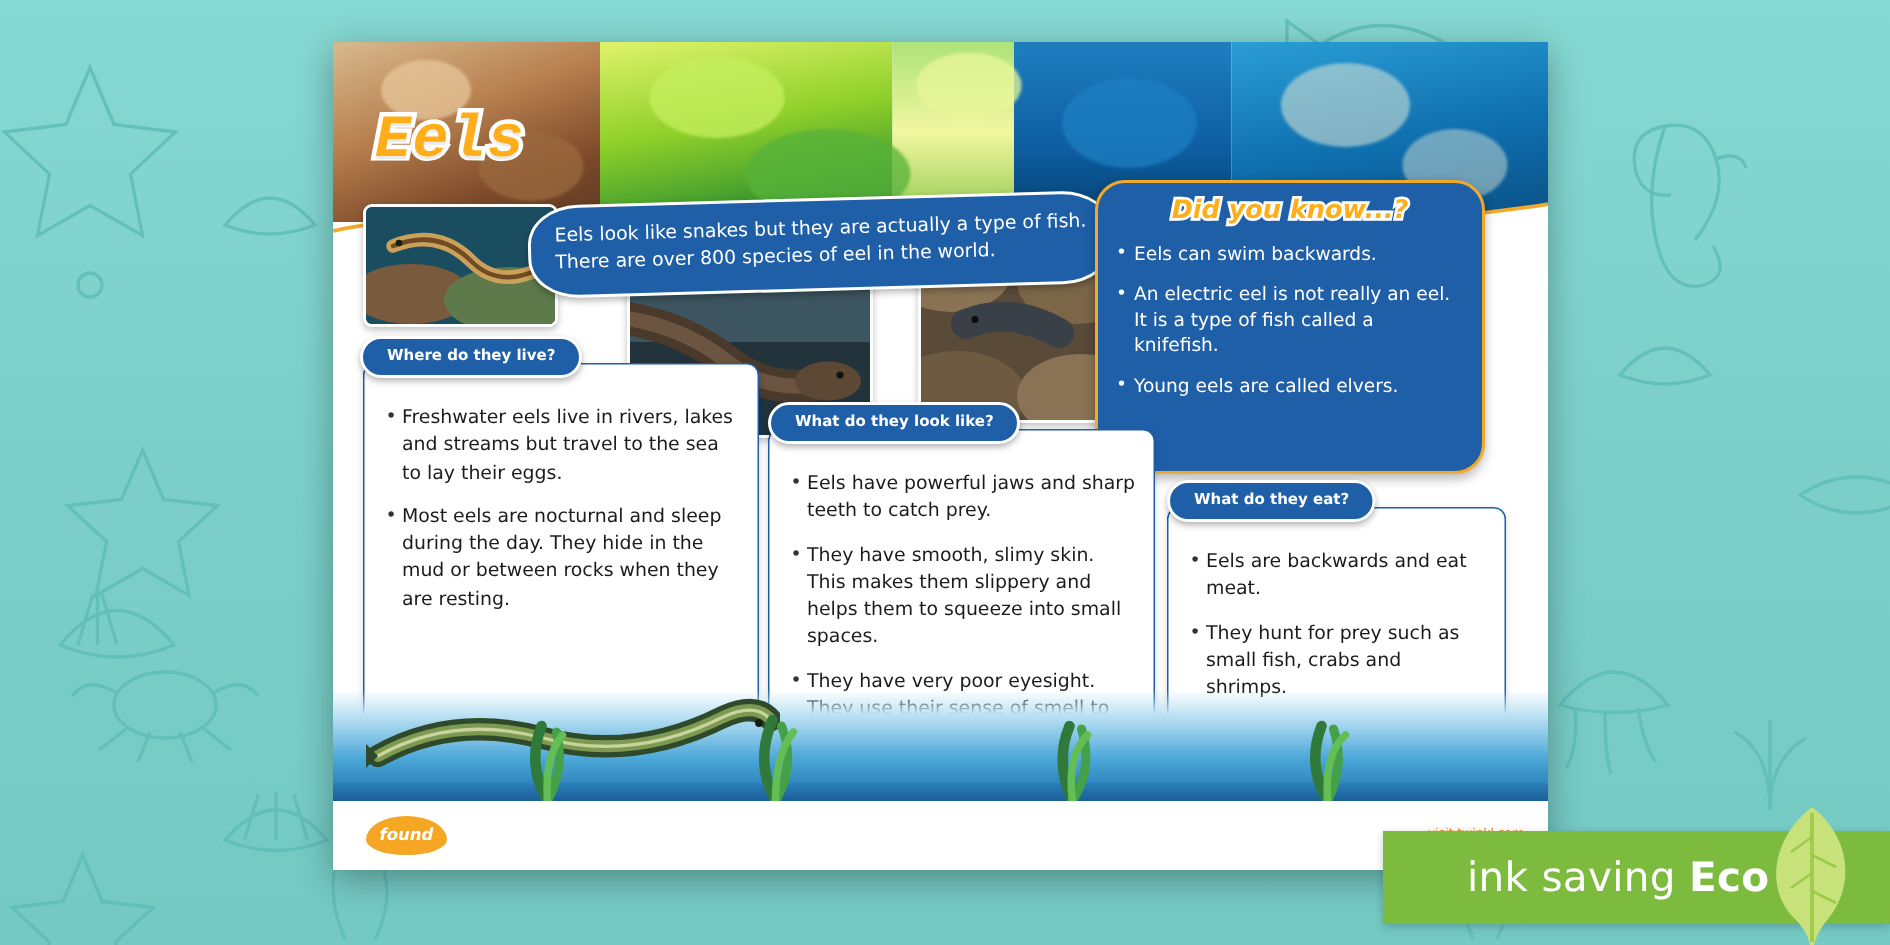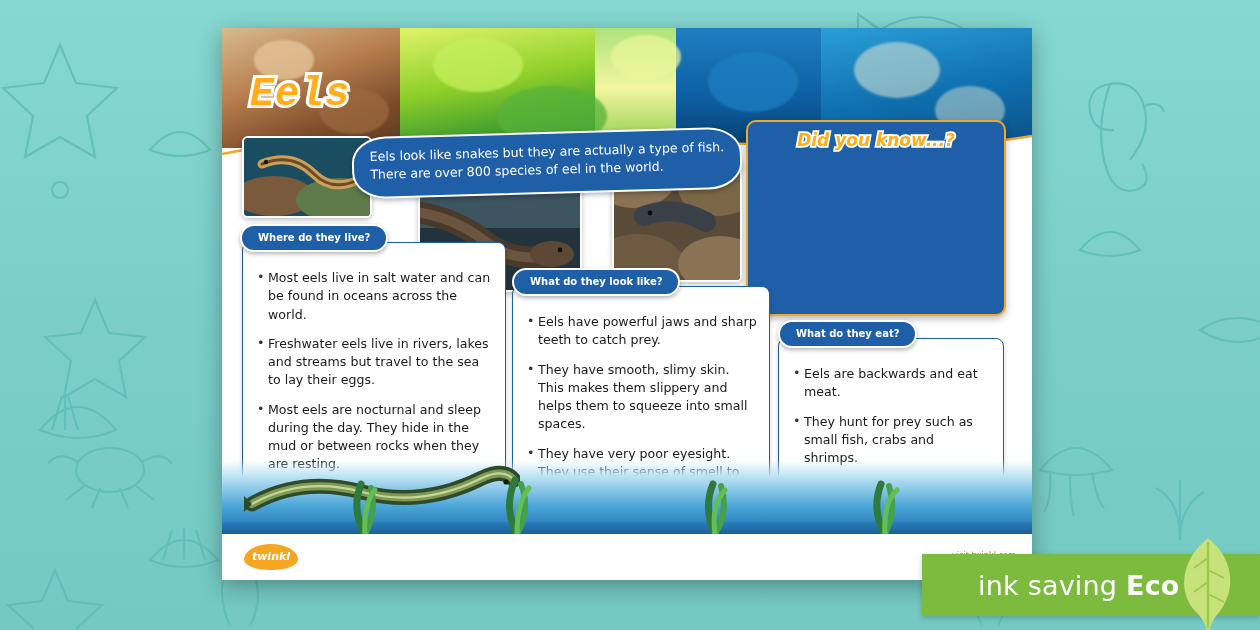--- a/index.html
+++ b/index.html
@@ -121,24 +121,24 @@
     background: linear-gradient(160deg,#4c616b,#2a3b45 50%,#16242c);
   }
   .photo-rock {
     left: 390px; top: 130px; width: 126px; height: 120px;
     background: linear-gradient(150deg,#8e7a62,#5d4a38 50%,#352a20);
   }
 
   
   .dyk-panel {
     position: absolute;
-    left: 524px; top: 92px; width: 256px; height: 192px;
+    left: 508px; top: 92px; width: 256px; height: 192px;
     background: #1f5fa8;
     border: 2px solid #f0a92a;
-    border-radius: 10px;
+    border-radius: 20px;
     box-shadow: 0 3px 7px rgba(0,0,0,0.28);
   }
   .dyk-title {
     position: absolute;
     left: 0; right: 0; top: 8px;
     text-align: center;
     color: #ffae1a;
     -webkit-text-stroke: 3.6px #ffffff;
     paint-order: stroke fill;
     font-size: 17px;
@@ -394,25 +394,29 @@
       <circle cx="36" cy="53" r="2.4" fill="#0d0d0d"></circle>
     </svg>
   </div>
 
   <div class="intro-banner">
     <div class="intro-text">Eels look like snakes but they are actually a type of fish. There are over 800 species of eel in the world.</div>
   </div>
 
   <div class="dyk-panel">
     <div class="dyk-title">Did you know...?</div>
+    <ul class="dyk-list">
+      <li>Eels can swim backwards.</li>
+      <li>An electric eel is not really an eel. It is a type of fish called a knifefish.</li>
+      <li>Young eels are called elvers.</li>
+    </ul>
   </div>
 
   <div class="card card-where">
     <ul class="card-list">
-      <li>Most eels live in salt water and can be found in oceans across the world.</li>
       <li>Freshwater eels live in rivers, lakes and streams but travel to the sea to lay their eggs.</li>
       <li>Most eels are nocturnal and sleep during the day. They hide in the mud or between rocks when they are resting.</li>
     </ul>
   </div>
   <div class="card-label label-where">Where do they live?</div>
 
   <div class="card card-look">
     <ul class="card-list">
       <li>Eels have powerful jaws and sharp teeth to catch prey.</li>
       <li>They have smooth, slimy skin. This makes them slippery and helps them to squeeze into small spaces.</li>
@@ -464,21 +468,21 @@
   </svg>
   <svg class="seaweed" style="left:640px;" viewBox="0 0 46 72">
     <g stroke-linecap="round" fill="none">
       <path d="M23,72 q-14,-24 -4,-50" stroke="#2f7a3a" stroke-width="7"></path>
       <path d="M23,72 q12,-24 4,-48" stroke="#45a04a" stroke-width="6"></path>
       <path d="M23,72 q-2,-32 12,-44" stroke="#63bf55" stroke-width="5"></path>
     </g>
   </svg>
 
   <div class="footer">
-    <div class="twinkl-logo">twinkl</div>
+    <div class="twinkl-logo">found</div>
     <div class="footer-url">visit twinkl.com</div>
   </div>
 </div>
 
 <div id="eco-badge">
   <div class="eco-text">
     <span>ink saving</span>
     <span class="eco-strong">Eco</span>
   </div>
   <svg class="eco-leaf" viewBox="0 0 72 96">

